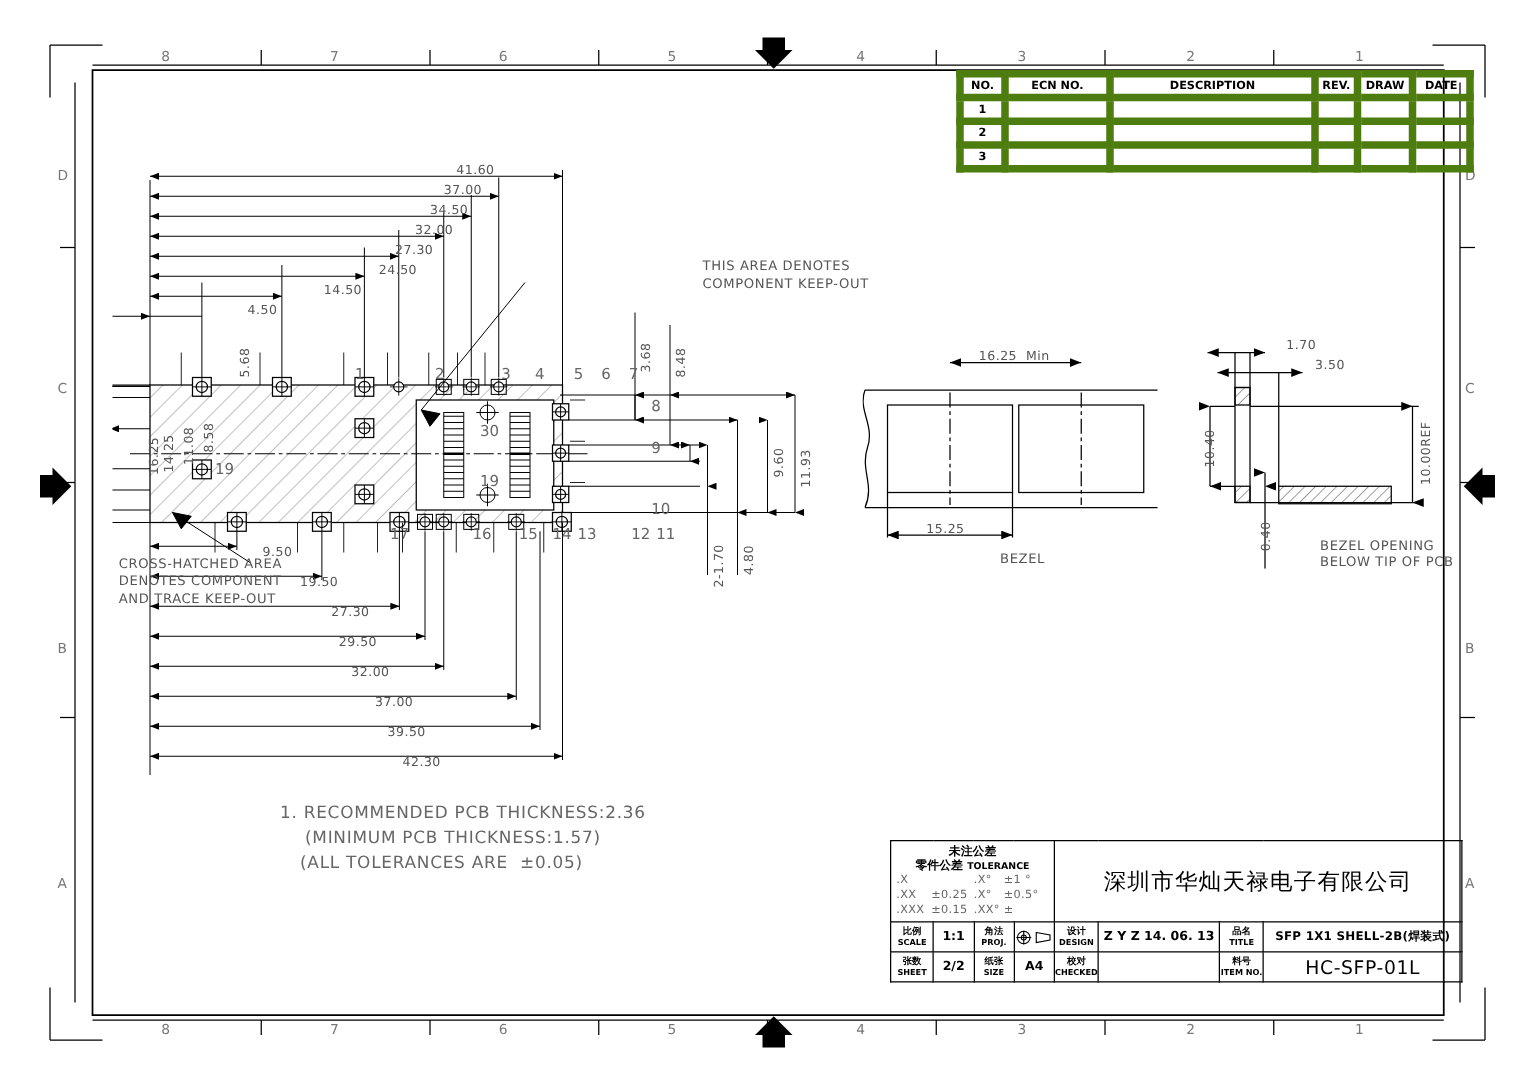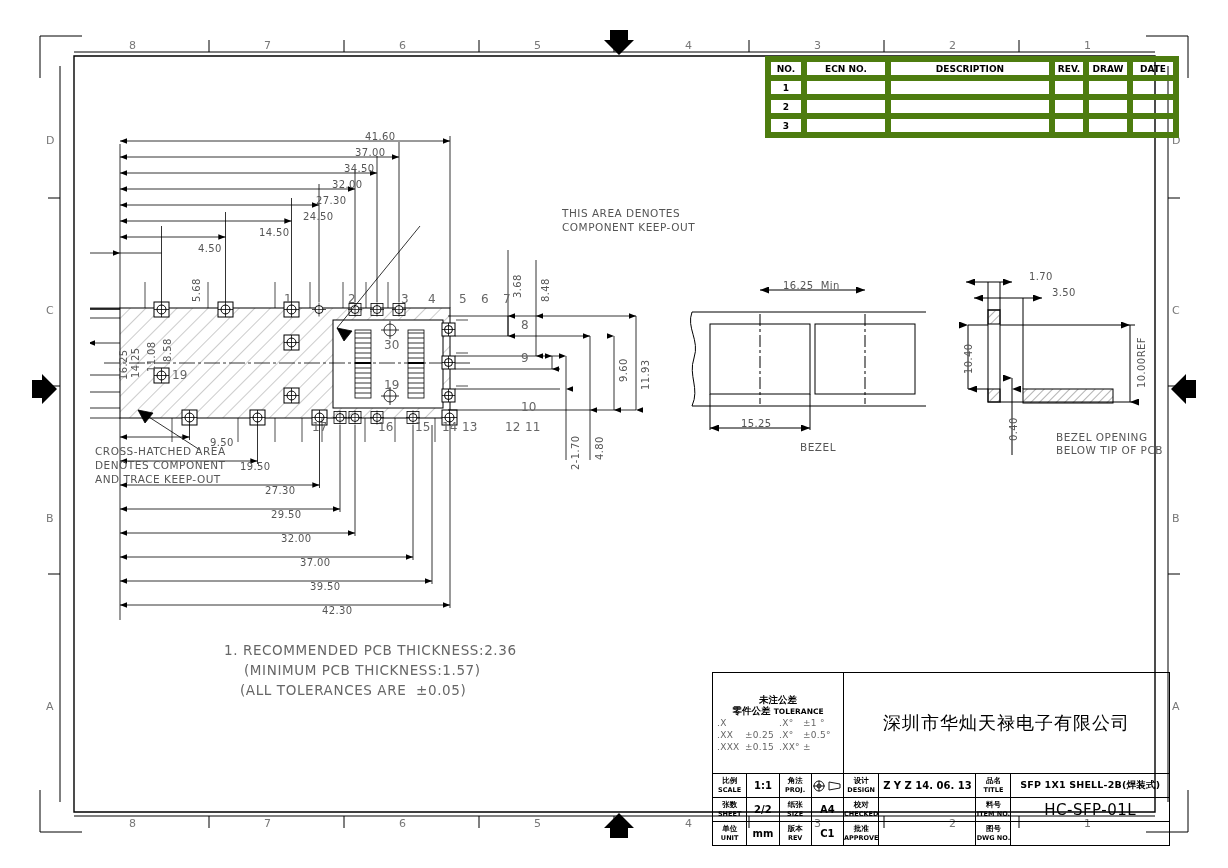--- a/index.html
+++ b/index.html
@@ -599,21 +599,21 @@
 
   <div class="t note" style="left:224px;top:641px">1. RECOMMENDED PCB THICKNESS:2.36</div>
   <div class="t note" style="left:244px;top:661px">(MINIMUM PCB THICKNESS:1.57)</div>
   <div class="t note" style="left:240px;top:681px">(ALL TOLERANCES ARE  ±0.05)</div>
 
 
   <table id="tb">
 
     <tbody>
         <tr>
-      <td colspan="4" style="width:122px;height:62px;padding:19px 4px">
+      <td colspan="4" style="width:122px;height:62px;padding:1px 4px">
         <div class="tolhd">未注公差</div>
         <div class="tolhd">
           <span>零件公差</span>
           <span style="font-size:7.5px">TOLERANCE</span>
         </div>
         <div class="tolbox">
           <span style="display:inline-block;width:28px">.X</span><span style="display:inline-block;width:34px"></span><span style="display:inline-block;width:24px">.X°</span><span>±1 °</span>
         </div>
         <div class="tolbox">
           <span style="display:inline-block;width:28px">.XX</span><span style="display:inline-block;width:34px">±0.25</span><span style="display:inline-block;width:24px">.X°</span><span>±0.5°</span>
@@ -674,38 +674,16 @@
         <span class="en">CHECKED</span>
       </td>
       <td class="val"></td>
       <td class="lbl">
         <span>料号</span><br>
         <span class="en">ITEM NO.</span>
       </td>
       <td class="itemval" colspan="3">HC-SFP-01L</td>
     </tr>
 
-    <tr>
-      <td class="lbl" style="height:23px">
-        <span>单位</span><br>
-        <span class="en">UNIT</span>
-      </td>
-      <td class="val">mm</td>
-      <td class="lbl">
-        <span>版本</span><br>
-        <span class="en">REV</span>
-      </td>
-      <td class="val">C1</td>
-      <td class="lbl">
-        <span>批准</span><br>
-        <span class="en">APPROVE</span>
-      </td>
-      <td class="val"></td>
-      <td class="lbl">
-        <span>图号</span><br>
-        <span class="en">DWG NO.</span>
-      </td>
-      <td class="val" colspan="3"></td>
-    </tr>
   </tbody>
     </table>
 
 </div>
 
 </body></html>

